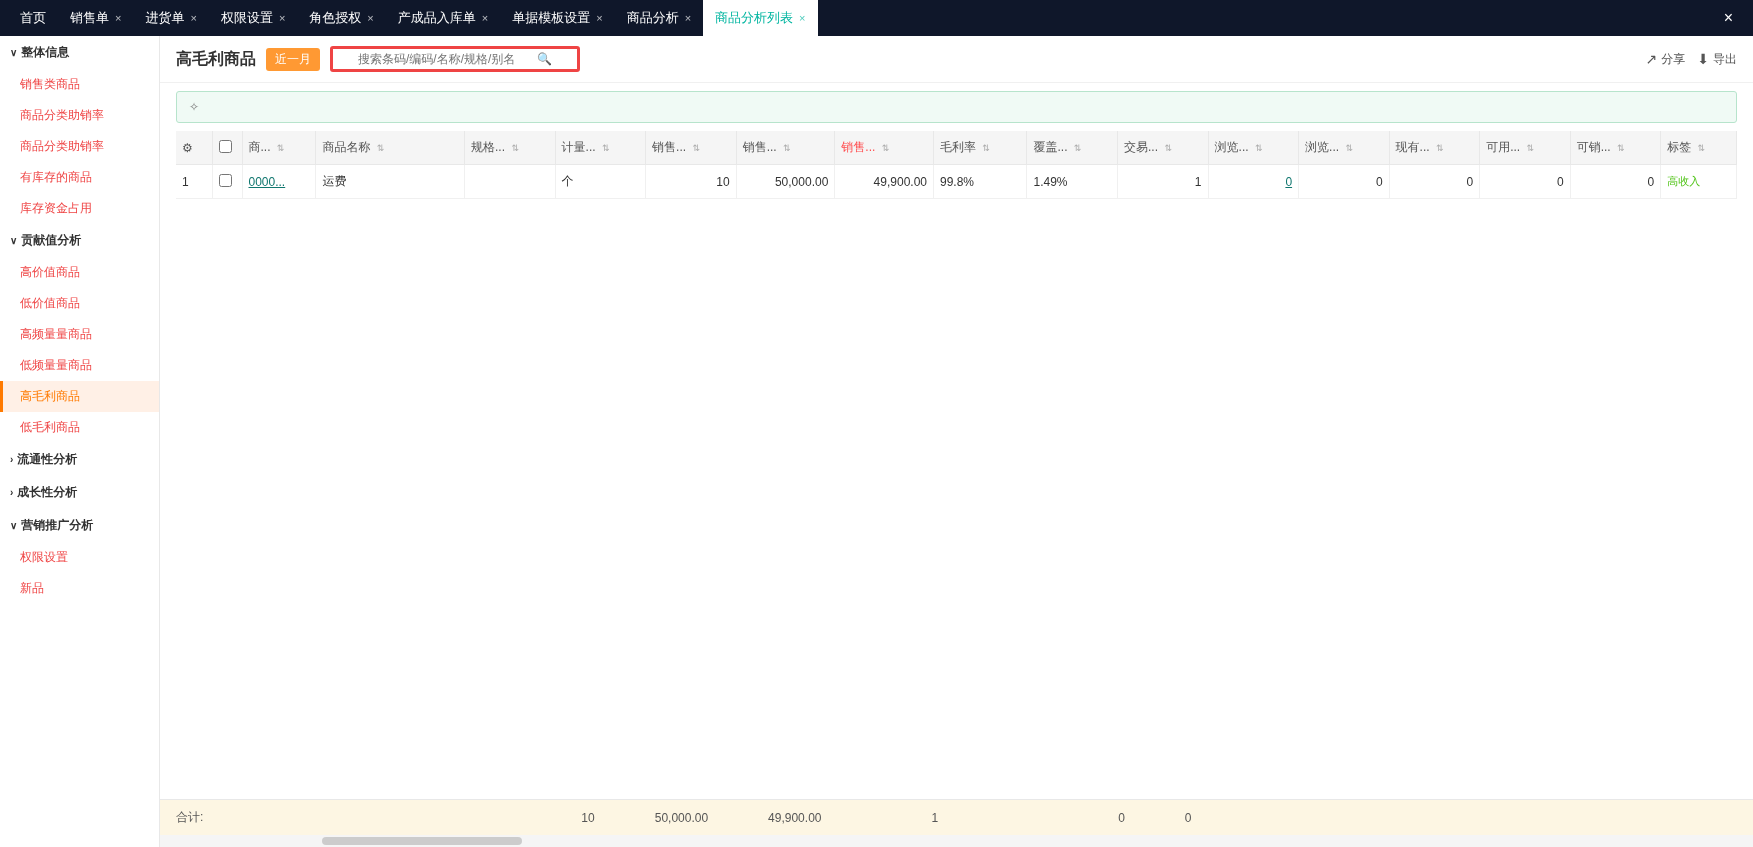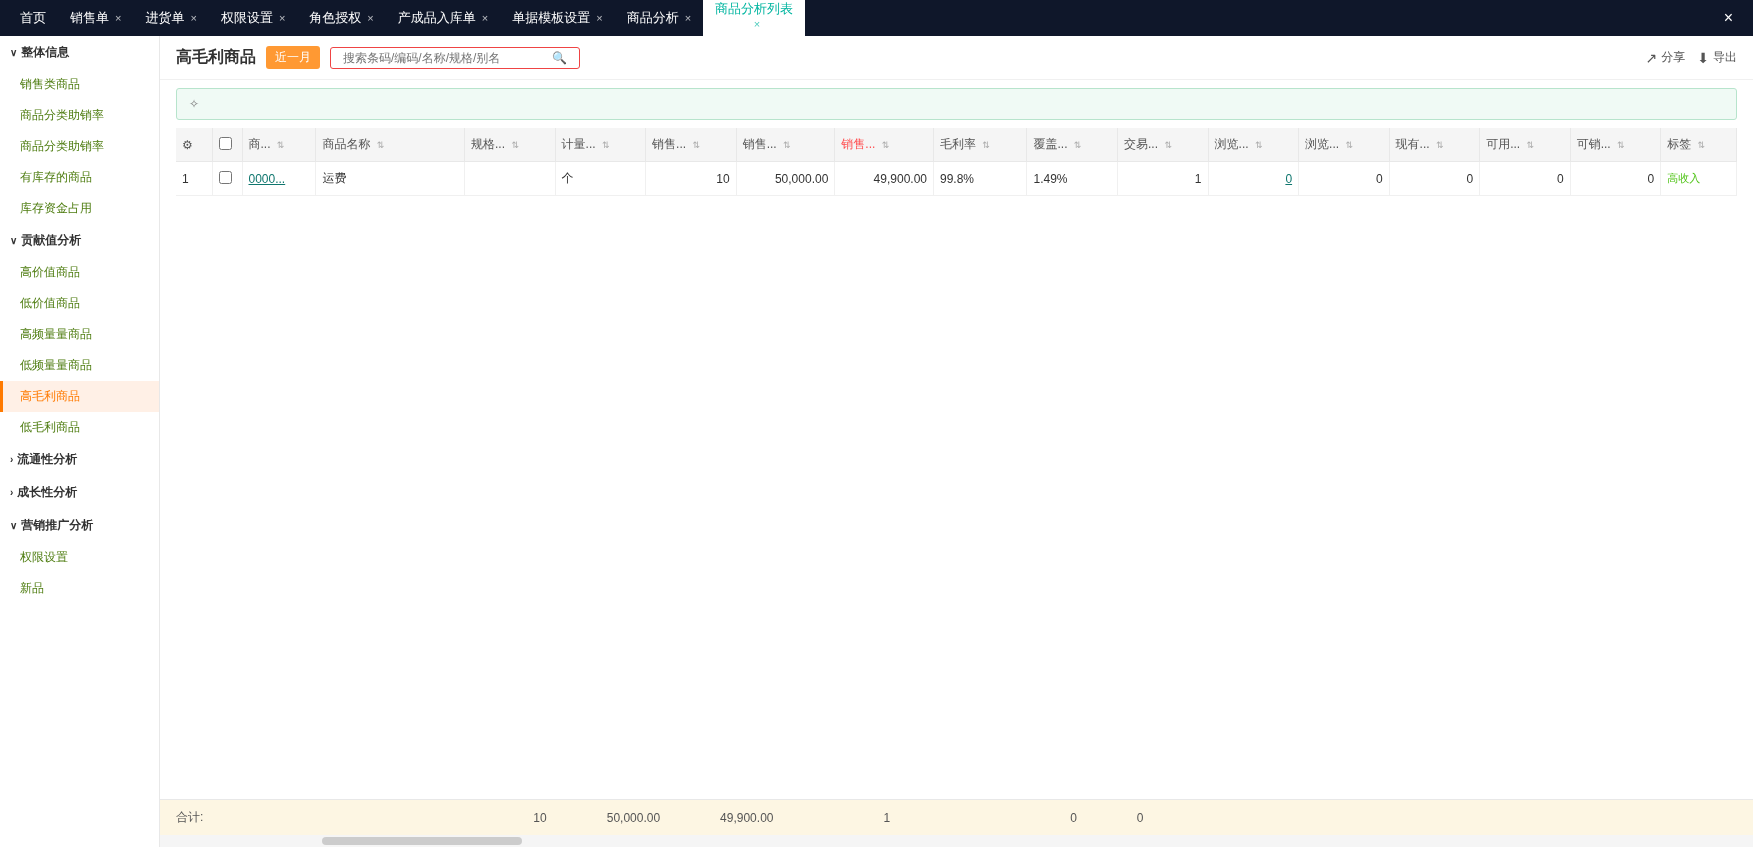--- a/index.html
+++ b/index.html
@@ -17,21 +17,21 @@
     .top-nav .nav-item {
       padding: 0 12px;
       height: 36px;
       display: flex;
       align-items: center;
       cursor: pointer;
       white-space: nowrap;
       font-size: 13px;
       color: #fff;
     }
-    .top-nav .nav-item.active { background: #fff; color: #00b5a0; flex-direction: column; }
+    .top-nav .nav-item.active { background: #fff; color: #00b5a0; }
     .top-nav .nav-item .close-btn {
       margin-left: 6px;
       font-size: 11px;
       opacity: 0.7;
     }
     .top-nav .spacer { flex: 1; }
     .top-nav .window-close {
       padding: 0 12px;
       height: 36px;
       display: flex;
@@ -60,21 +60,21 @@
       padding: 8px 10px;
       font-size: 12px;
       color: #333;
       cursor: pointer;
       font-weight: 600;
     }
     .sidebar-group-header .arrow { margin-right: 4px; font-size: 10px; }
     .sidebar-item {
       padding: 7px 10px 7px 20px;
       font-size: 12px;
-      color: #4d7c0f;
+      color: #ef4444;
       cursor: pointer;
       white-space: nowrap;
     }
     .sidebar-item.active {
       background: #fff0e6;
       color: #ff7a00;
       border-left: 3px solid #ff7a00;
       padding-left: 17px;
     }
 
@@ -105,23 +105,23 @@
       color: #fff;
       border: none;
       border-radius: 3px;
       padding: 3px 9px;
       font-size: 12px;
       cursor: pointer;
     }
     .search-box {
       display: flex;
       align-items: center;
-      border: 1px solid #ef4444;
+      border: 3px solid #ef4444;
       border-radius: 3px;
-      padding: 3px 12px;
+      padding: 3px 25px;
       gap: 4px;
       flex: 1;
       max-width: 250px;
     }
     .search-box input {
       border: none;
       outline: none;
       font-size: 12px;
       width: 100%;
       color: #999;
@@ -194,20 +194,21 @@
     
     .footer-total {
       background: #fdf6e3;
       border-top: 1px solid #e8e8e8;
       padding: 8px 16px;
       display: flex;
       align-items: center;
       font-size: 12px;
       color: #555;
       min-height: 36px;
+      gap: 48px;
     }
     .footer-total .total-label { margin-right: 20px; font-weight: 500; }
     .footer-total .total-values { display: flex; gap: 60px; }
 
     
     .scroll-bar-area {
       background: #f5f5f5;
       height: 12px;
       display: flex;
       align-items: center;

